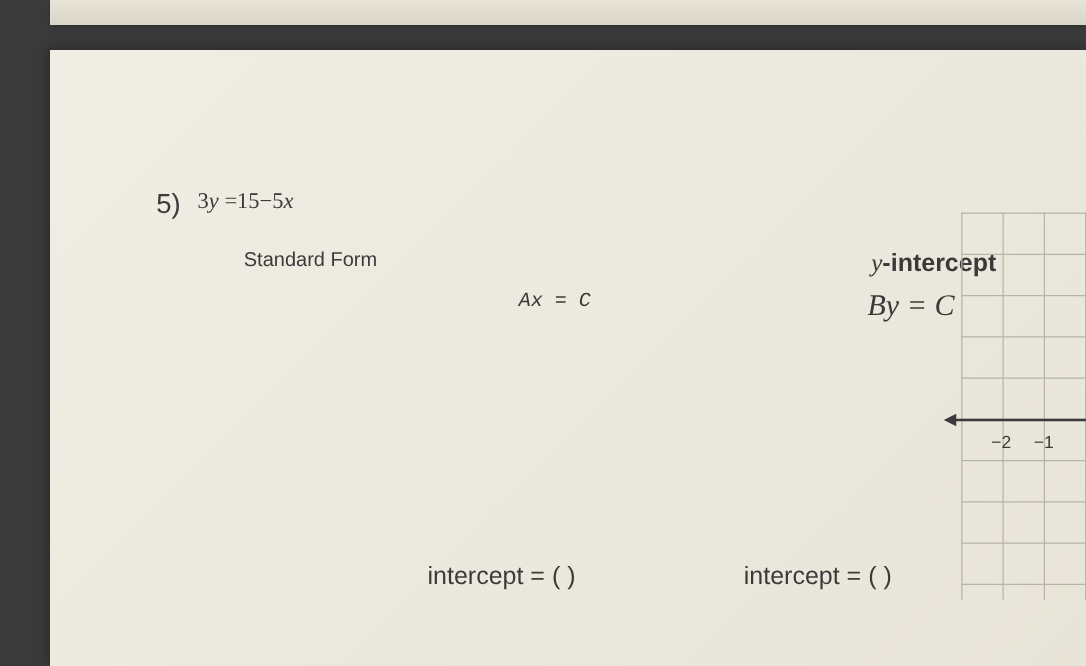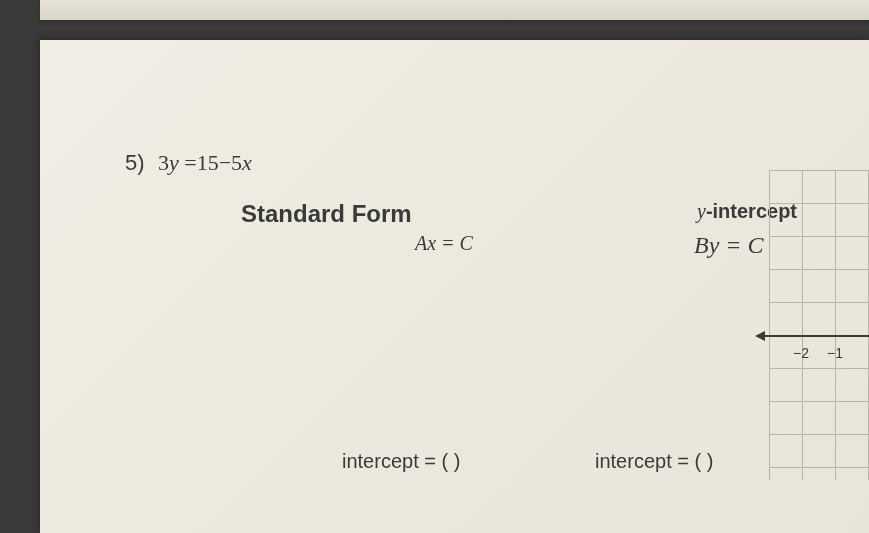--- a/index.html
+++ b/index.html
@@ -37,36 +37,35 @@
       position: absolute;
       left: 85px;
       top: 110px;
       font-size: 22px;
       color: #3a3a3a;
     }
     .equation {
       position: absolute;
       left: 118px;
       top: 110px;
-      font-size: 22px;
+      font-size: 18px;
       color: #3a3a3a;
       font-style: italic;
       font-family: 'Times New Roman', serif;
     }
     .equation .num {
       font-style: normal;
     }
     .standard-form-label {
       position: absolute;
       left: 155px;
       top: 160px;
-      font-size: 24px;
-      font-weight: bold;
-      color: #3a3a3a;
-      margin-left: 46px;
+      font-size: 16px;
+      font-weight: normal;
+      color: #3a3a3a;
     }
     .x-intercept-label {
       position: absolute;
       left: 360px;
       top: 160px;
       font-size: 20px;
       color: #3a3a3a;
       font-style: italic;
       font-family: 'Times New Roman', serif;
     }
@@ -87,24 +86,24 @@
     }
     .y-intercept-label .plain {
       font-style: normal;
       font-family: Arial, sans-serif;
       font-weight: bold;
     }
     .ax-equals-c {
       position: absolute;
       left: 375px;
       top: 192px;
-      font-size: 20px;
-      color: #3a3a3a;
-      font-style: italic;
-      font-family: Liberation Serif, serif;
+      font-size: 16px;
+      color: #3a3a3a;
+      font-style: italic;
+      font-family: Liberation Mono, monospace;
     }
     .by-equals-c {
       position: absolute;
       left: 654px;
       top: 192px;
       font-size: 24px;
       color: #3a3a3a;
       font-style: italic;
       font-family: 'Times New Roman', serif;
     }

